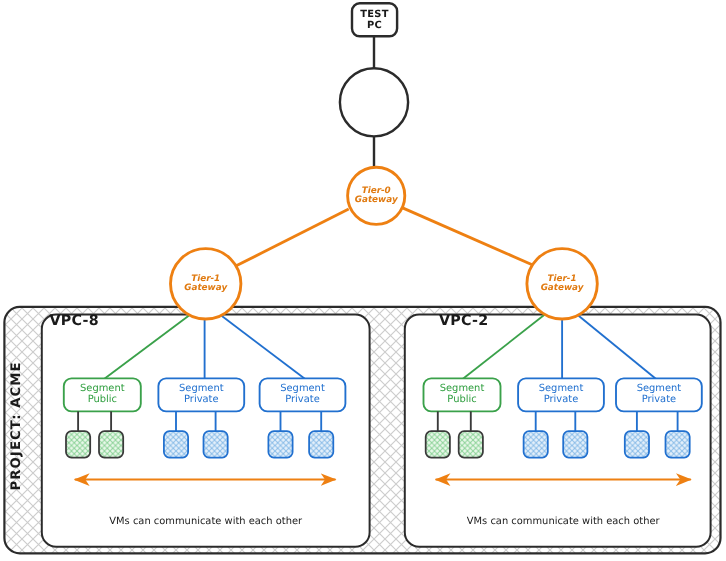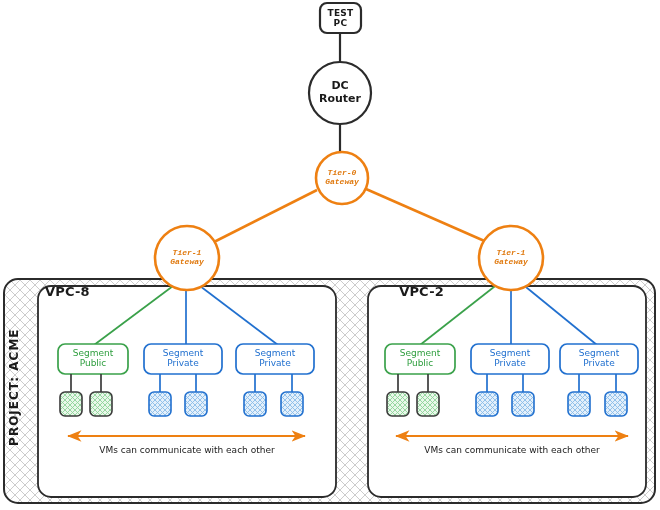--- a/index.html
+++ b/index.html
@@ -39,21 +39,20 @@
   .lbl-router {
     color: #1a1a1a;
     font-size: 11px;
     font-weight: 600;
   }
   .lbl-orange {
     color: #e07a10;
     font-size: 8px;
     font-style: italic;
     font-weight: 600;
-    font-family: Liberation Mono, monospace;
   }
   .lbl-green {
     color: #2e9e3e;
     font-size: 9px;
     font-weight: 500;
   }
   .lbl-blue {
     color: #2170cf;
     font-size: 9px;
     font-weight: 500;
@@ -61,20 +60,21 @@
   .lbl-vpc {
     color: #1a1a1a;
     font-size: 13px;
     font-weight: 600;
     letter-spacing: 0.2px;
   }
   .lbl-comm {
     color: #1a1a1a;
     font-size: 9px;
     font-weight: 500;
+    margin-top: 24px;
   }
   .lbl-project {
     color: #1a1a1a;
     font-size: 12px;
     font-weight: 700;
     letter-spacing: 1px;
     transform-origin: 50% 50%;
     transform: rotate(-90deg);
     white-space: nowrap;
   }
@@ -198,22 +198,20 @@
       <circle cx="187" cy="258" r="32" fill="#ffffff" stroke="#ee8012" stroke-width="2.6"></circle>
     </g>
     <g>
       <circle cx="511" cy="258" r="32" fill="#ffffff" stroke="#ee8012" stroke-width="2.6"></circle>
     </g>
   </svg>
 
   <div class="node-label lbl-black" style="left:320px; top:8px; width:41px;">TEST
 PC</div>
 
-  <div class="node-label lbl-router" style="left:309px; top:80px; width:62px;">DC
-Router</div>
 
   <div class="node-label lbl-orange" style="left:316px; top:168px; width:52px;">Tier-0
 Gateway</div>
 
   <div class="node-label lbl-orange" style="left:161px; top:248px; width:52px;">Tier-1
 Gateway</div>
 
   <div class="node-label lbl-orange" style="left:485px; top:248px; width:52px;">Tier-1
 Gateway</div>
 

